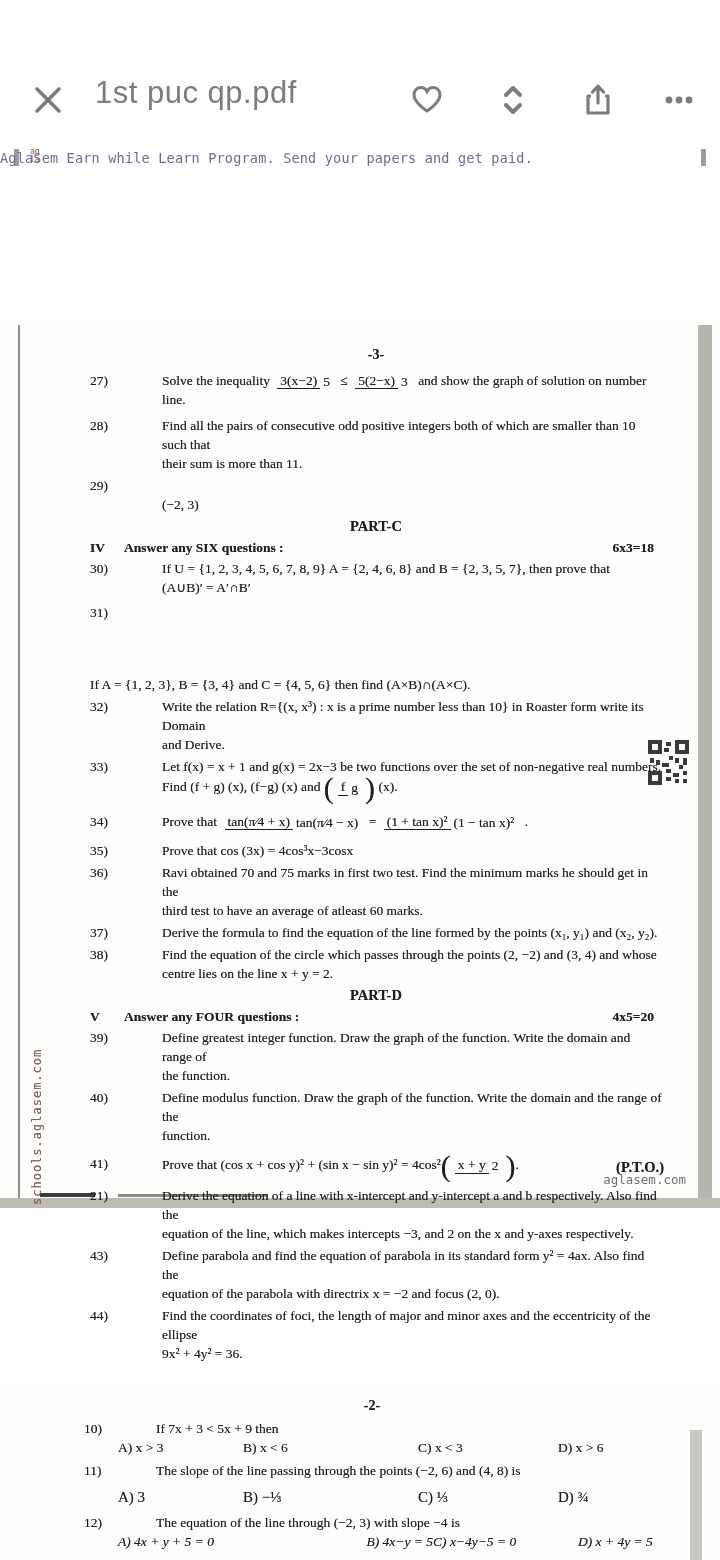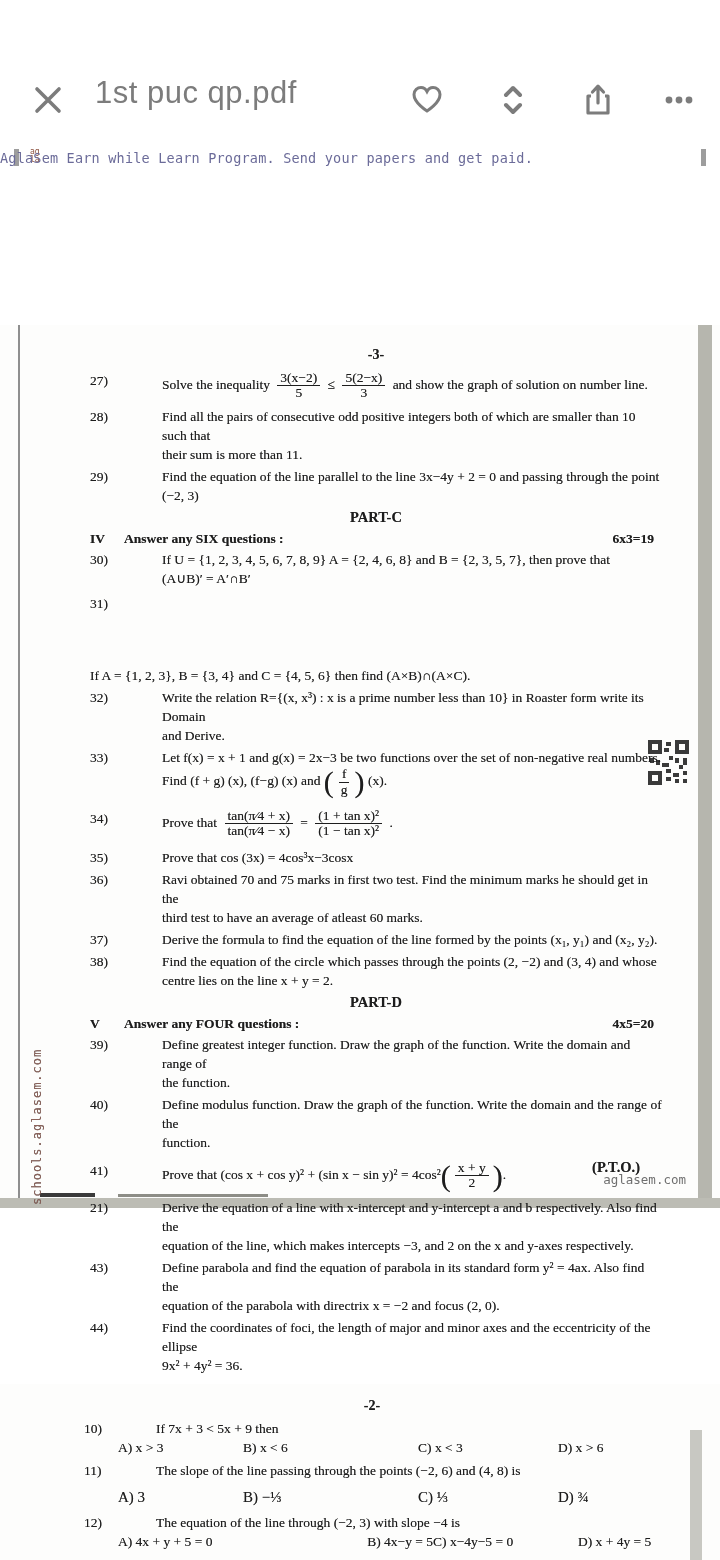--- a/index.html
+++ b/index.html
@@ -42,36 +42,36 @@
   .content2{padding:12px 60px 0 84px;position:relative;}
   .pageno{text-align:center;font-weight:bold;font-size:14px;margin-bottom:4px;}
   .q{display:flex;margin-bottom:3px;gap:38px;}
   .qno{flex:0 0 34px;font-weight:500;}
   .qt{flex:1;}
   .part-head{text-align:center;font-weight:bold;font-size:14.5px;margin:3px 0 2px;}
   .sec-row{display:flex;font-weight:bold;margin-bottom:2px;}
   .sec-roman{flex:0 0 34px;}
   .sec-title{flex:1;}
   .sec-marks{flex:0 0 auto;padding-right:8px;}
-  .frac{display:inline-flex;flex-direction:column;align-items:center;vertical-align:middle;
+  .frac{display:inline-flex;flex-direction:row;align-items:center;vertical-align:middle;
     margin:0 4px;line-height:1.05;}
   .frac .fn{padding:0 3px;border-bottom:1.3px solid #1d1d1d;}
   .frac .fd{padding:0 3px;}
   .bparen{font-size:30px;font-weight:400;vertical-align:middle;line-height:.8;font-family:"Liberation Serif",serif;}
   .mrow{margin:7px 0;}
   .opts{display:flex;margin-bottom:2px;}
   .opt-a{flex:0 0 125px;}
   .opt-b{flex:0 0 175px;}
   .opt-c{flex:0 0 140px;}
   .opt-d{flex:1;}
   .side-vert{position:absolute;left:28px;top:680px;height:200px;
     writing-mode:vertical-rl;transform:rotate(180deg);
     font-family:"DejaVu Sans Mono",monospace;font-size:12px;color:#8a625a;letter-spacing:1px;}
   .qr{position:absolute;left:648px;top:415px;width:41px;height:45px;}
-  .pto{position:absolute;right:80px;top:833px;font-weight:bold;font-size:14.5px;}
+  .pto{position:absolute;right:56px;top:833px;font-weight:bold;font-size:14.5px;}
   .watermark{position:absolute;right:34px;top:845px;font-family:"DejaVu Sans Mono",monospace;
     font-size:12.5px;color:#6f6f6f;text-shadow:none;}
 </style>
 </head>
 <body>
 
 <div class="app-header">
   <div class="close-btn">
     <svg viewBox="0 0 30 30">
         <path d="M4 4 L26 26 M26 4 L4 26" stroke="#7c7c7c" stroke-width="3.6" stroke-linecap="round" fill="none"></path>
@@ -168,29 +168,29 @@
       </span>
     </div>
 
     <div class="q">
       <span class="qno">28)</span>
       <span class="qt"><span>Find all the pairs of consecutive odd positive integers both of which are smaller than 10 such that</span><br><span>their sum is more than 11.</span></span>
     </div>
 
     <div class="q">
       <span class="qno">29)</span>
-      <span class="qt"><span>Find the equation of the line parallel to the line 3x−4y + 2 = 0 and passing through the point</span><br><span>(−2, 3)</span></span>
+      <span class="qt"><br><span>(−2, 3)</span></span>
     </div>
 
     <div class="part-head">PART-C</div>
 
     <div class="sec-row">
       <span class="sec-roman">IV</span>
       <span class="sec-title">Answer any SIX questions :</span>
-      <span class="sec-marks">6x3=19</span>
+      <span class="sec-marks">6x3=18</span>
     </div>
 
     <div class="q">
       <span class="qno">30)</span>
       <span class="qt"><span>If U = {1, 2, 3, 4, 5, 6, 7, 8, 9} A = {2, 4, 6, 8} and B = {2, 3, 5, 7}, then prove that</span><br><span>(A∪B)′ = A′∩B′</span></span>
     </div>
 
     <div class="q" style="margin-top:6px;flex-direction:column;">
       <span class="qno">31)</span>
       <span class="qt">If A = {1, 2, 3}, B = {3, 4} and C = {4, 5, 6} then find (A×B)∩(A×C).</span>
@@ -323,21 +323,21 @@
       <span class="opt-a">A) 3</span>
       <span class="opt-b">B) −⅓</span>
       <span class="opt-c">C) ⅓</span>
       <span class="opt-d">D) ¾</span>
     </div>
 
     <div class="q" style="margin:4px 0 0;">
       <span class="qno">12)</span>
       <span class="qt">The equation of the line through (−2, 3) with slope −4 is</span>
     </div>
-    <div class="opts" style="padding-left:34px;">
+    <div class="opts" style="padding-left:34px;font-style:italic;">
       <span style="flex:0 0 165px;">A) 4x + y + 5 = 0</span>
       <span style="flex:0 0 150px;text-align:right;">B) 4x−y = 5</span>
       <span style="flex:0 0 145px;">C) x−4y−5 = 0</span>
       <span style="flex:1;">D) x + 4y = 5</span>
     </div>
 
   </div>
 </div>
 
 </body></html>

